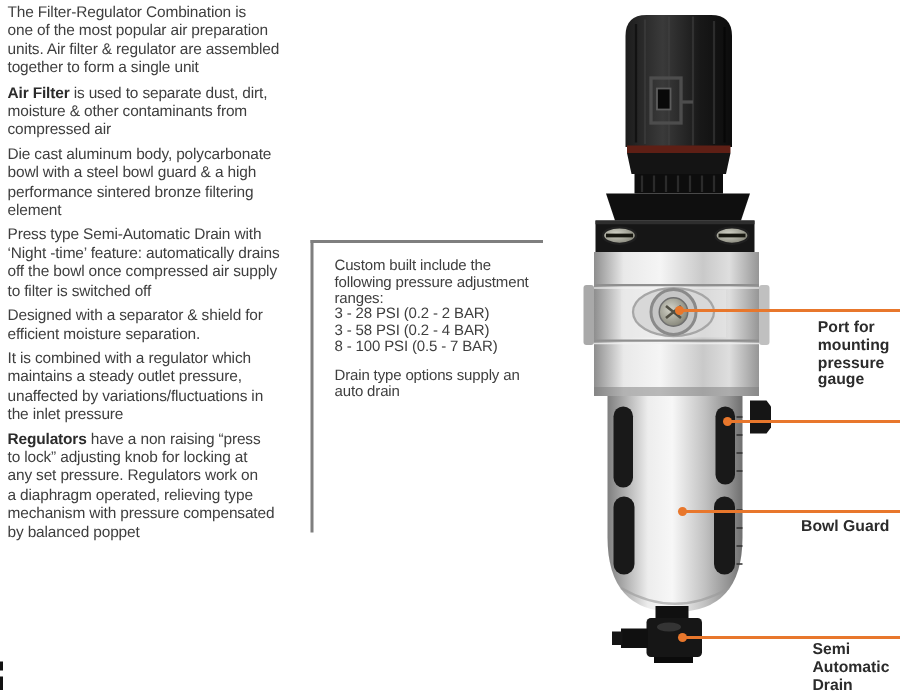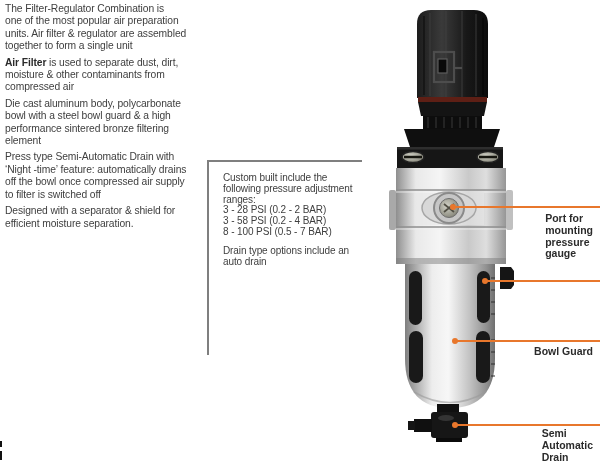--- a/index.html
+++ b/index.html
@@ -70,33 +70,43 @@
     <div class="para"><span class="lead"></span><span>Die cast aluminum body, polycarbonate
 bowl with a steel bowl guard &amp; a high
 performance sintered bronze filtering
 element</span></div>
     <div class="para"><span class="lead"></span><span>Press type Semi-Automatic Drain with
 ‘Night -time’ feature: automatically drains
 off the bowl once compressed air supply
 to filter is switched off</span></div>
     <div class="para"><span class="lead"></span><span>Designed with a separator &amp; shield for
 efficient moisture separation.</span></div>
+    <div class="para"><span class="lead"></span><span>It is combined with a regulator which
+maintains a steady outlet pressure,
+unaffected by variations/fluctuations in
+the inlet pressure</span></div>
+    <div class="para"><span class="lead">Regulators</span><span> have a non raising “press
+to lock” adjusting knob for locking at
+any set pressure. Regulators work on
+a diaphragm operated, relieving type
+mechanism with pressure compensated
+by balanced poppet</span></div>
   </div>
 
   <div class="crop-mark m1"></div>
   <div class="crop-mark m2"></div>
 
   <div class="opt-box">
     <div class="opt-para">Custom built include the
 following pressure adjustment
 ranges:
 3 - 28 PSI (0.2 - 2 BAR)
 3 - 58 PSI (0.2 - 4 BAR)
 8 - 100 PSI (0.5 - 7 BAR)</div>
-    <div class="opt-para">Drain type options include an
+    <div class="opt-para">Drain type options supply an
 auto drain</div>
   </div>
 
   <div class="product">
     <svg width="240" height="461" viewBox="360 0 240 461" xmlns="http://www.w3.org/2000/svg">
       <defs>
         <linearGradient id="gKnob" x1="0" y1="0" x2="1" y2="0">
           <stop offset="0" stop-color="#1c1c1c"></stop>
           <stop offset="0.35" stop-color="#3a3a3a"></stop>
           <stop offset="0.7" stop-color="#181818"></stop>

